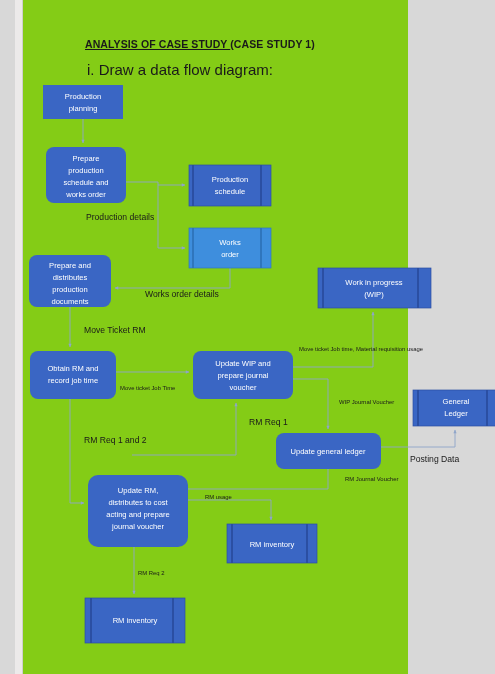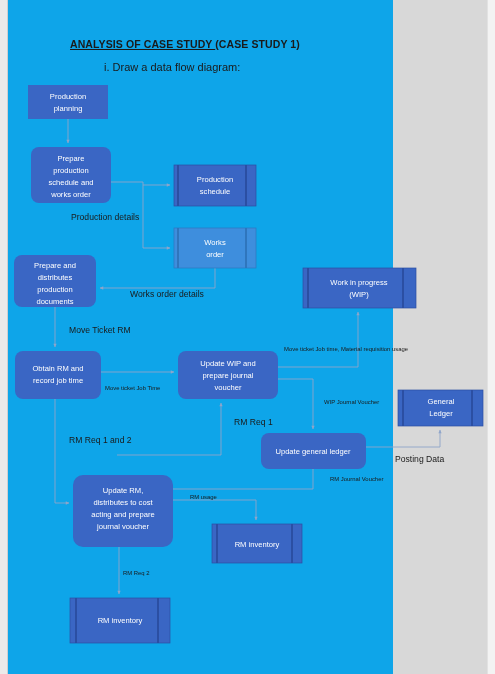--- a/index.html
+++ b/index.html
@@ -8,24 +8,24 @@
     background: #d8d8d8;
   }
   body {
     width: 495px;
     height: 674px;
     overflow: hidden;
     font-family: "Liberation Sans", sans-serif;
   }
   #page {
     position: absolute;
-    left: 0; top: 0;
+    left: 15px; top: 0;
     width: 393px;
     height: 674px;
-    background: #0ea5e9;
+    background: #84cc16;
   }
   #page-edge-left {
     position: absolute;
     left: 0; top: 0;
     width: 7px;
     height: 674px;
     background: #eceaea;
     border-right: 1px solid #cfcfcf;
   }
   #page-edge-right {
@@ -44,24 +44,23 @@
     font-weight: bold;
     color: #1a1a1a;
     letter-spacing: 0.1px;
     white-space: nowrap;
   }
   #doc-title .u { text-decoration: underline; }
   #doc-subtitle {
     position: absolute;
     left: 72px;
     top: 61px;
-    font-size: 11px;
+    font-size: 15px;
     color: #1a1a1a;
     white-space: nowrap;
-    margin-left: 32px;
   }
   svg#diagram {
     position: absolute;
     left: 0;
     top: 0;
     width: 495px;
     height: 674px;
   }
   .proc-rect { fill: #3a66c4; }
   .store-body { fill: #3a66c4; }

